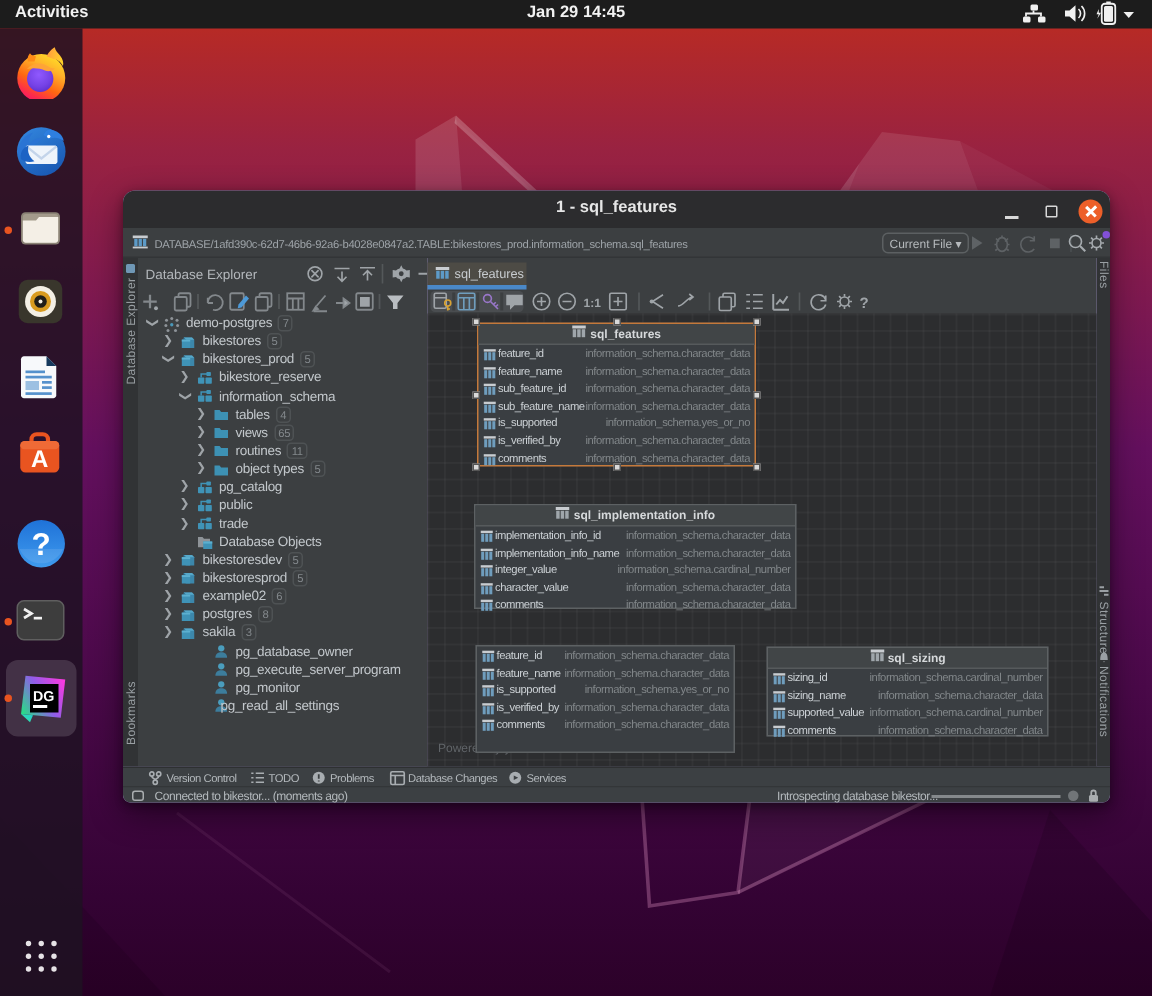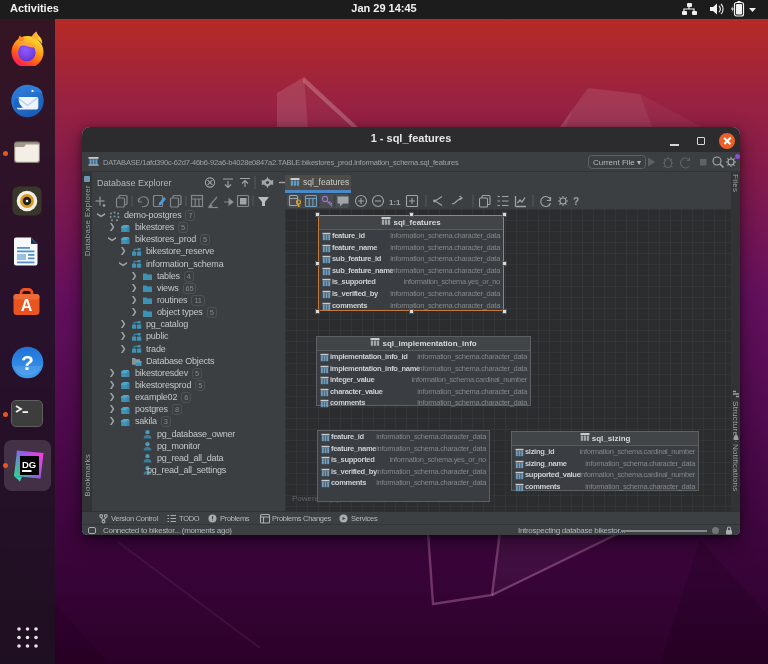--- a/index.html
+++ b/index.html
@@ -58,21 +58,21 @@
   #tabul { position:absolute; left:0; top:18px; width:66px; height:3px; background:#4a88c7; }
   #dtools { position:absolute; left:0; top:21px; width:446px; height:16px; }
   #canvas { position:absolute; left:0; top:37px; width:446px; height:302px; background:#2c2d2f;
      background-image:linear-gradient(rgba(255,255,255,0.03) 1px, transparent 1px), linear-gradient(90deg, rgba(255,255,255,0.03) 1px, transparent 1px);
      background-size:11px 11px; }
 
   
   .dtable { position:absolute; background:#3a3e42; border:1px solid #5d6163; }
   .dtable .hd { height:14px; background:#414547; border-bottom:1px solid #565a5c; text-align:center; font-size:8px; font-weight:bold; color:#d6d9db; line-height:14px;}
   .dtable .rw { position:relative; height:11.6px; line-height:11.6px; }
-  .dtable .rw .nm { position:absolute; left:13px; font-size:7.5px; font-weight:bold; color:#ccd1d5; letter-spacing:-0.3px;}
+  .dtable .rw .nm { position:absolute; left:13px; font-size:7.5px; font-weight:normal; color:#ccd1d5; letter-spacing:-0.3px;}
   .dtable .rw .tp { position:absolute; right:3px; font-size:7.5px; color:#82878a; letter-spacing:-0.3px;}
   .dtable .rw .ci { position:absolute; left:3px; top:2px; }
   .sel { border:1px solid #c4793b !important; }
   .hnd { position:absolute; width:5px; height:5px; background:#d9d9d9; border:1px solid #555; }
 
   
   #status1 { left:0; top:384px; width:658px; height:13px; background:#3c4043; border-top:1px solid #2e3032; font-size:7.5px; letter-spacing:-0.3px; color:#b3b8bc;}
   #status2 { left:0; top:397px; width:658px; height:11px; background:#3c4043; border-top:1px solid #333638; border-radius:0 0 5px 5px; font-size:8px; letter-spacing:-0.3px; color:#b3b8bc;}
   .s1item { position:absolute; top:2px; }
 </style>
@@ -559,28 +559,28 @@
               <circle cx="5.5" cy="3.2" r="2.1" fill="#4a9dbd"></circle>
               <path d="M1.6,9.5 C1.6,6.9 3.3,5.9 5.5,5.9 C7.7,5.9 9.4,6.9 9.4,9.5 Z" fill="#3c7d9c"></path>
             </svg></span>
           <span class="tx" style="left:65px">pg_database_owner</span>
         </div>
       <div class="trow">
           <span class="ic" style="left:50px"><svg class="tic" width="11" height="11" viewBox="0 0 11 11">
               <circle cx="5.5" cy="3.2" r="2.1" fill="#4a9dbd"></circle>
               <path d="M1.6,9.5 C1.6,6.9 3.3,5.9 5.5,5.9 C7.7,5.9 9.4,6.9 9.4,9.5 Z" fill="#3c7d9c"></path>
             </svg></span>
-          <span class="tx" style="left:65px">pg_monitor</span>
+          <span class="tx" style="left:65px">pg_execute_server_program</span>
         </div>
       <div class="trow">
           <span class="ic" style="left:50px"><svg class="tic" width="11" height="11" viewBox="0 0 11 11">
               <circle cx="5.5" cy="3.2" r="2.1" fill="#4a9dbd"></circle>
               <path d="M1.6,9.5 C1.6,6.9 3.3,5.9 5.5,5.9 C7.7,5.9 9.4,6.9 9.4,9.5 Z" fill="#3c7d9c"></path>
             </svg></span>
-          <span class="tx" style="left:65px">pg_read_all_data</span>
+          <span class="tx" style="left:65px">pg_monitor</span>
         </div>
       <div class="trow">
           <span class="ic" style="left:50px"><svg class="tic" width="11" height="11" viewBox="0 0 11 11">
               <circle cx="5.5" cy="3.2" r="2.1" fill="#4a9dbd"></circle>
               <path d="M1.6,9.5 C1.6,6.9 3.3,5.9 5.5,5.9 C7.7,5.9 9.4,6.9 9.4,9.5 Z" fill="#3c7d9c"></path>
             </svg></span>
           <span class="tx" style="left:55px">pg_read_all_settings</span>
         </div>
     </div>
   </div>
@@ -926,21 +926,21 @@
           <path d="M0.5,3 L9.5,3 M3.5,3 L3.5,9"></path>
         </g>
       <g transform="translate(257,2)">
           <circle cx="4.5" cy="4.5" r="4" fill="#a8adb1" stroke="none"></circle>
           <path d="M3.5,3 L6.5,4.5 L3.5,6 Z" fill="#3c4043" stroke="none"></path>
         </g>
     </svg>
     <div class="s1item" style="left:29px">Version Control</div>
     <div class="s1item" style="left:97px">TODO</div>
     <div class="s1item" style="left:138px">Problems</div>
-    <div class="s1item" style="left:190px">Problems Changes</div>
+    <div class="s1item" style="left:190px">Database Changes</div>
     <div class="s1item" style="left:269px">Services</div>
   </div>
   <div class="abs" id="status2">
     <div style="position:absolute;left:6px;top:2px;width:8px;height:7px;border:1.2px solid #a9adb0;border-radius:2px;"></div>
     <div style="position:absolute;left:21px;top:1px;">Connected to bikestor... (moments ago)</div>
     <div style="position:absolute;left:436px;top:1px;">Introspecting database bikestor...</div>
     <div style="position:absolute;left:539px;top:5px;width:86px;height:1.6px;background:#85898c;"></div>
     <div style="position:absolute;left:630px;top:2px;width:7px;height:7px;border-radius:50%;background:#717578;"></div>
     <svg width="8" height="9" style="position:absolute;left:643px;top:1px">
         <rect x="1" y="4" width="6" height="4.5" rx="1" fill="#a9adb0"></rect>

